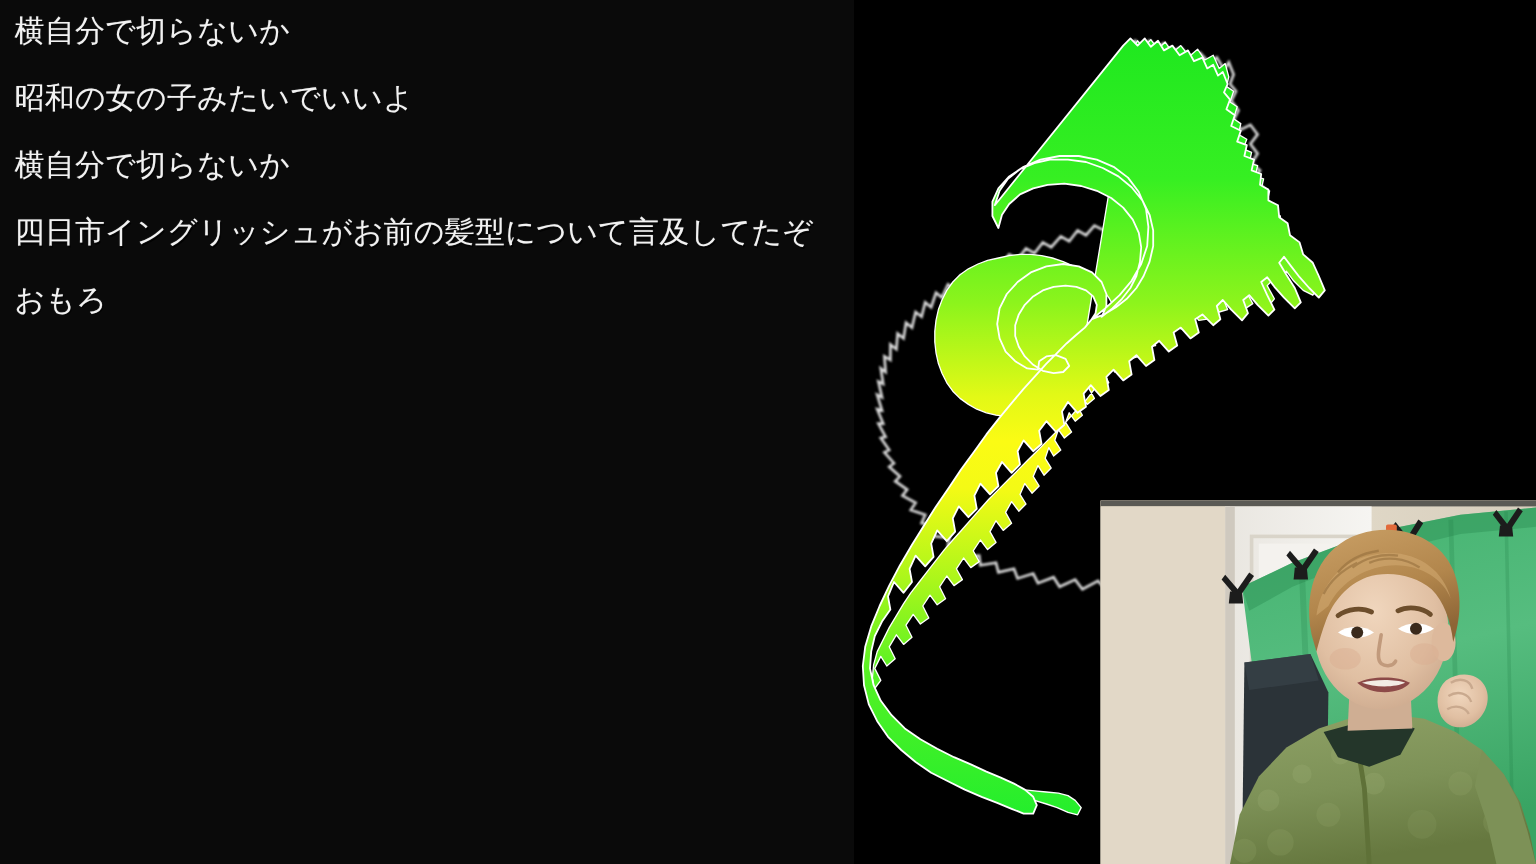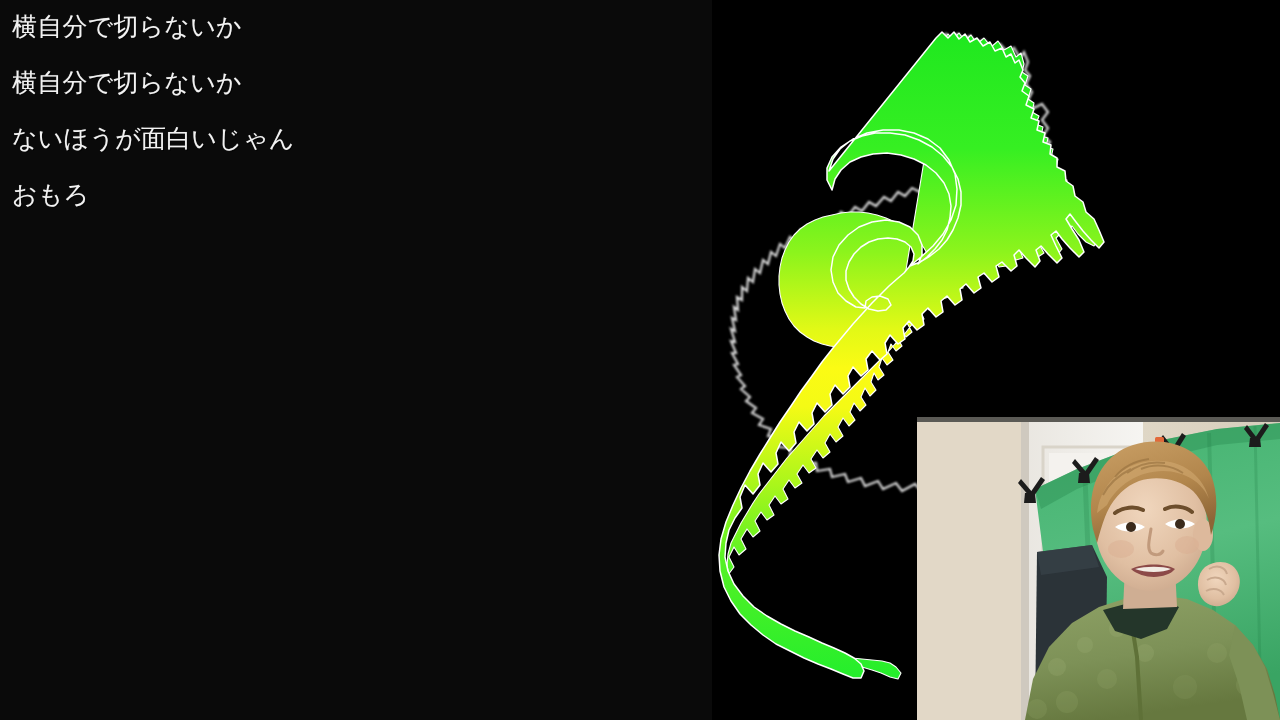--- a/index.html
+++ b/index.html
@@ -63,22 +63,23 @@
   #webcam .cam-svg { position:absolute; left:0; top:0; width:363px; height:303px; }
 </style>
 </head>
 <body>
 
 <div id="stage">
 
   <div id="chat-panel">
     <div id="chat-list">
       <div class="chat-line">横自分で切らないか</div>
+      <div class="chat-line">昭和の女の子みたいでいいよ</div>
       <div class="chat-line">横自分で切らないか</div>
-      <div class="chat-line">ないほうが面白いじゃん</div>
+      <div class="chat-line">四日市イングリッシュがお前の髪型について言及してたぞ</div>
       <div class="chat-line">おもろ</div>
     </div>
   </div>
 
   <div id="map-panel">
     <svg id="map-svg" viewBox="0 0 568 720" preserveAspectRatio="none">
       <defs>
         <linearGradient id="mieGrad" x1="0" y1="0" x2="0" y2="1">
           <stop offset="0.00" stop-color="#1fe81f"></stop>
           <stop offset="0.18" stop-color="#36ef22"></stop>

